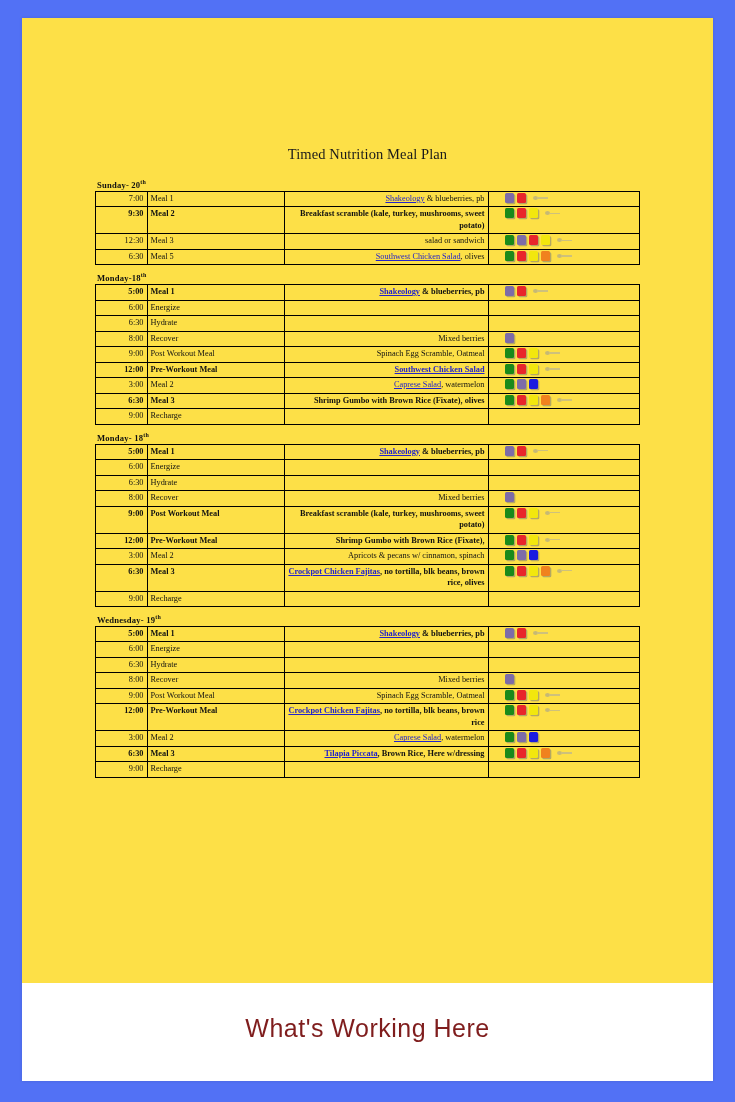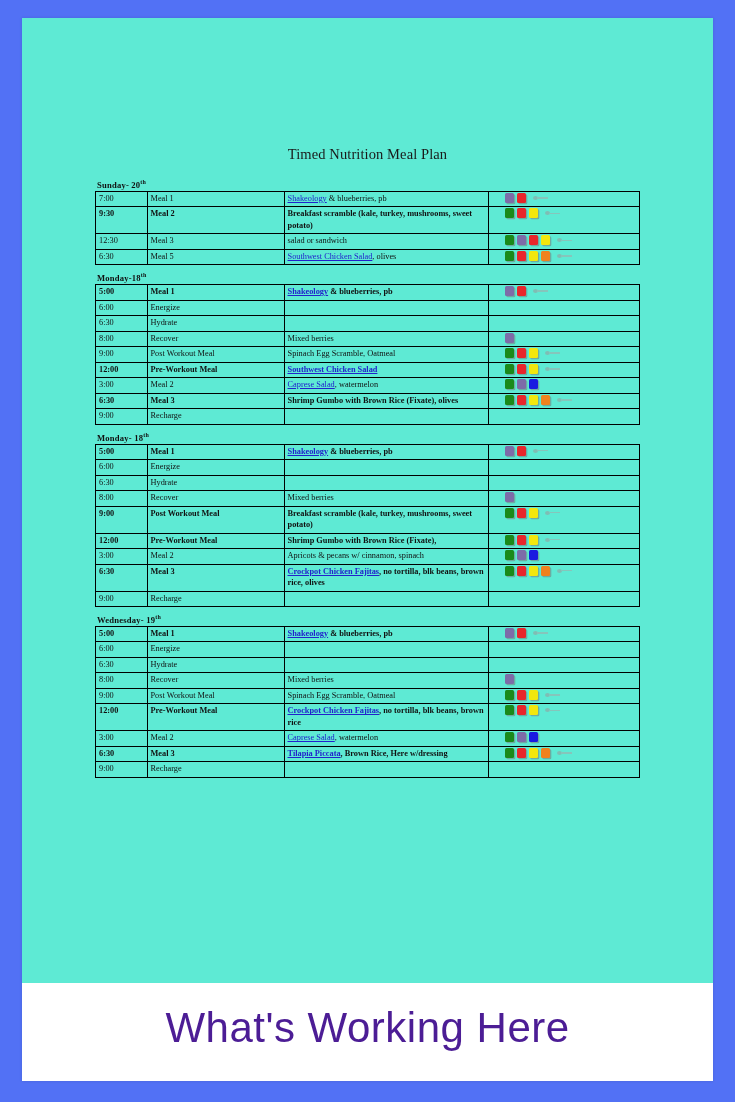--- a/index.html
+++ b/index.html
@@ -20,21 +20,21 @@
     position: absolute;
     left: 22px; top: 18px;
     width: 691px; height: 1063px;
     background: #ffffff;
     box-shadow: 0 0 3px rgba(0,0,0,0.12);
   }
   .doc-area {
     position: absolute;
     left: 0; top: 0;
     width: 691px; height: 965px;
-    background: #5eead4;
+    background: #fde047;
     overflow: hidden;
   }
   .doc-title {
     text-align: center;
     font-family: "Liberation Serif", serif;
     font-size: 14.5px;
     color: #1a1a1a;
     margin-top: 128px;
     letter-spacing: 0.1px;
   }
@@ -62,23 +62,23 @@
   table.meal td {
     border: 0.9px solid #000;
     font-family: "Liberation Serif", serif;
     font-size: 8.3px;
     color: #111;
     padding: 1px 3px 2px 3px;
     vertical-align: top;
     line-height: 11.5px;
     height: 13px;
   }
-  td.c-time  { width: 50px;  text-align: left; }
+  td.c-time  { width: 50px;  text-align: right; }
   td.c-label { width: 133px; text-align: left; padding-right: 4px; }
-  td.c-food  { width: 198px; text-align: left; }
+  td.c-food  { width: 198px; text-align: right; }
   td.c-cont  { width: 147px; text-align: left; padding: 2px 3px; }
   .link {
     color: #2222cc;
     text-decoration: underline;
   }
   .row-tall td { height: 24px; font-weight: bold; }
   .row-mid td { height: 19px; }
   .row-short td { height: 12px; }
   .chips { display: flex; align-items: flex-start; gap: 3px; padding-left: 13px; }
   .chip {
@@ -119,22 +119,22 @@
     position: absolute;
     left: 0; bottom: 0;
     width: 691px; height: 98px;
     background: #ffffff;
     display: flex;
     align-items: center;
     justify-content: center;
   }
   .footer-text {
     font-family: "Liberation Sans", sans-serif;
-    font-size: 42px;
-    color: #4c1d95;
+    font-size: 25px;
+    color: #7f1d1d;
     letter-spacing: 0.5px;
     font-weight: 400;
     margin-top: -8px;
   }
 </style>
 </head>
 <body>
 
 <div class="pin-frame">
   <div class="white-card">

